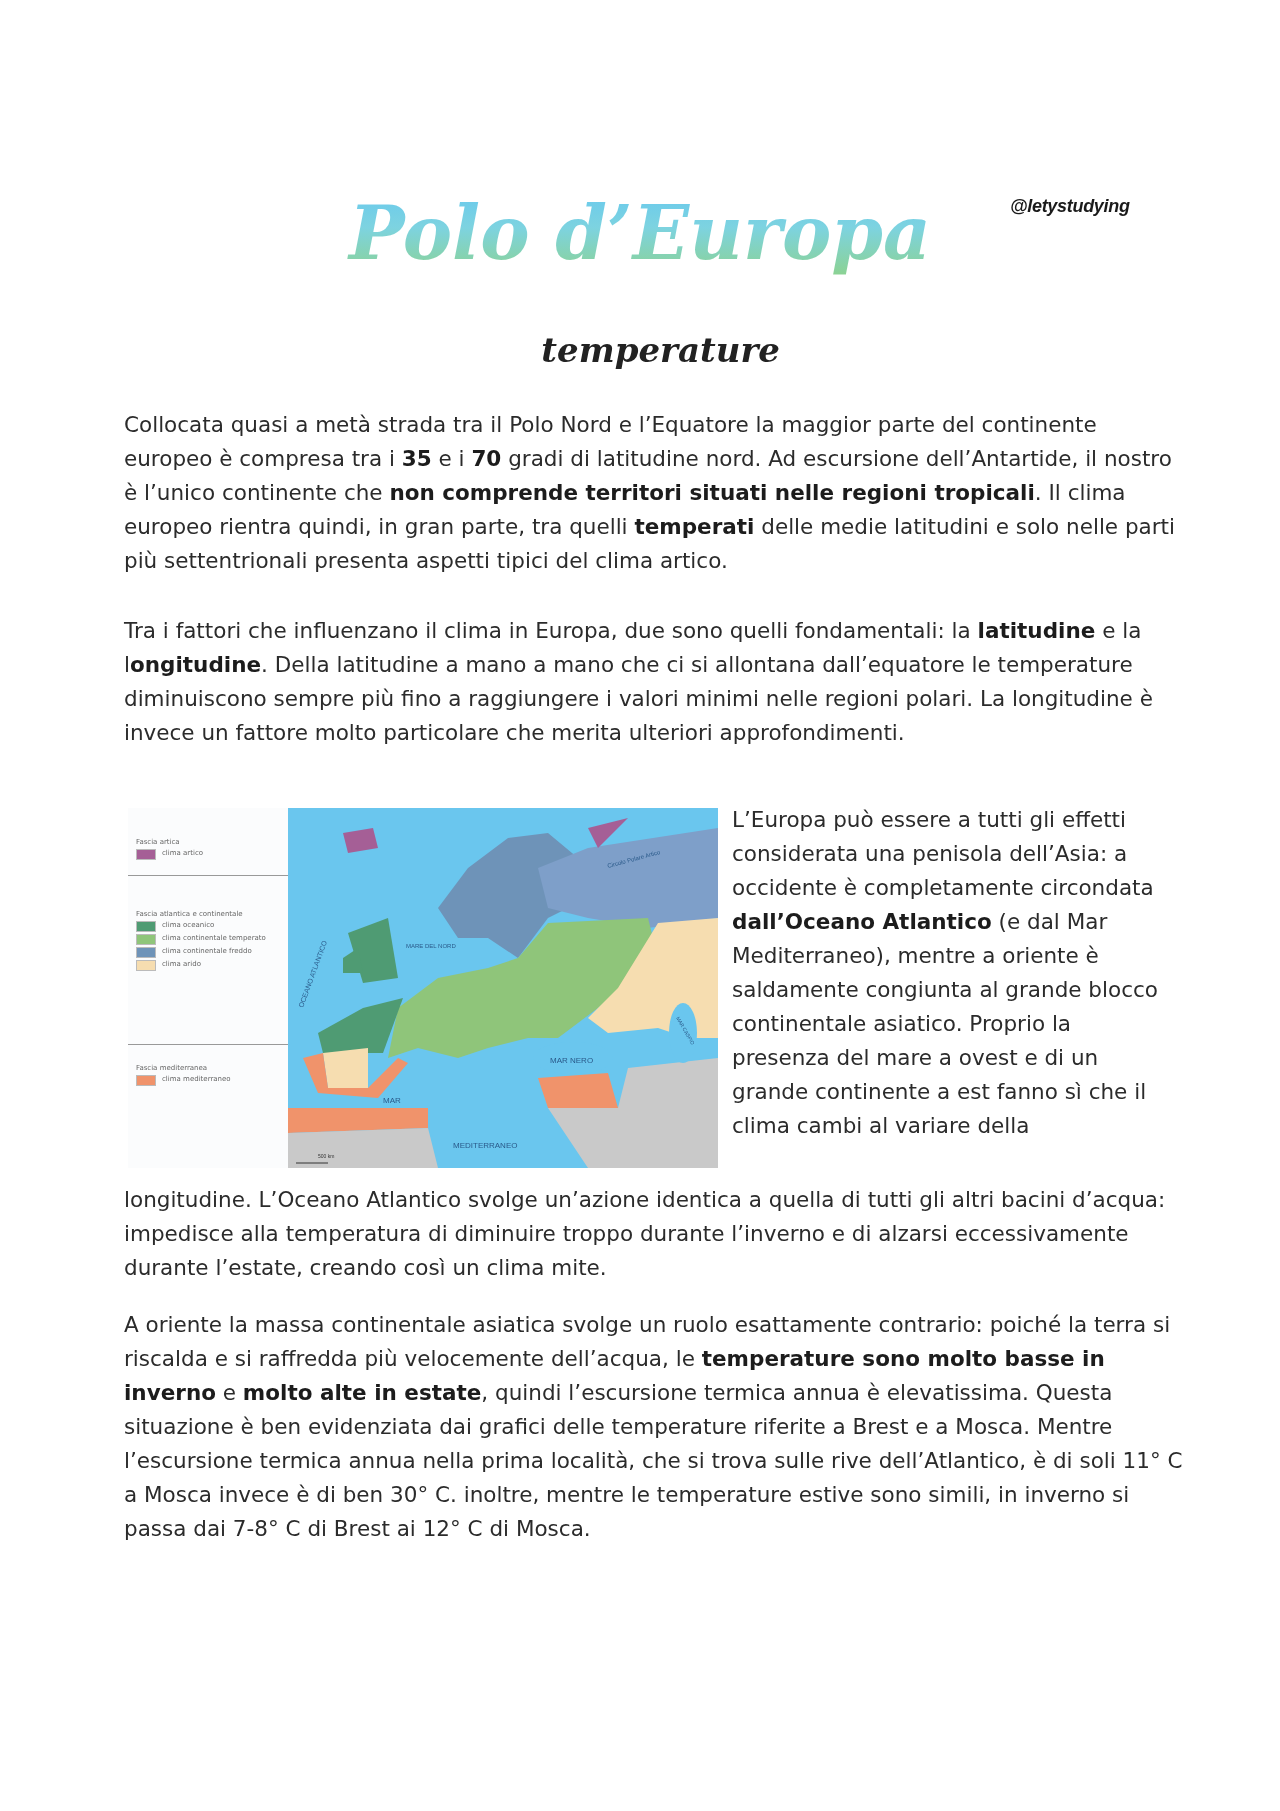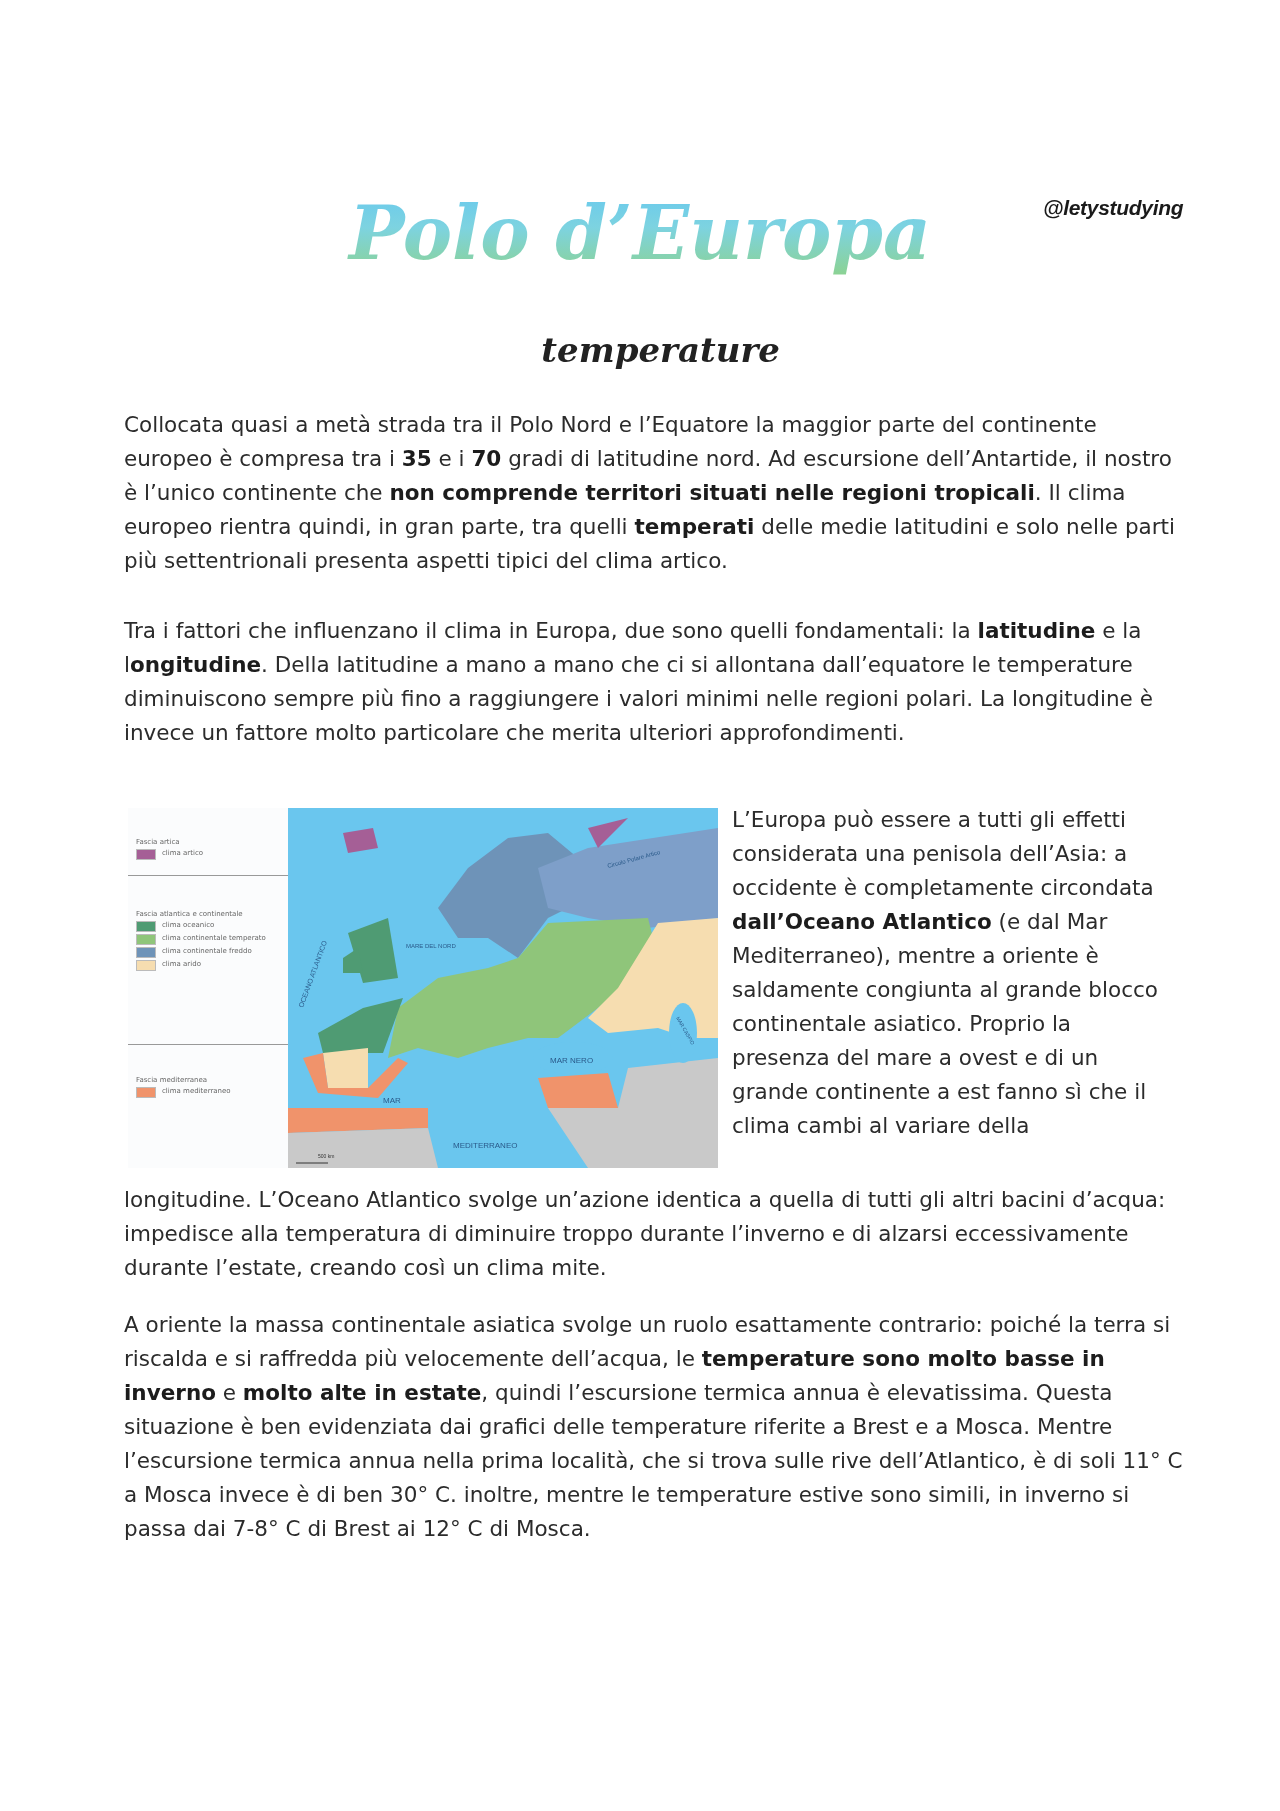--- a/index.html
+++ b/index.html
@@ -1,19 +1,19 @@
 <!DOCTYPE html>
 <html><head>
 <meta charset="utf-8">
 <style>
   html, body { margin: 0; padding: 0; background: #ffffff; }
   body { width: 1280px; height: 1811px; position: relative; overflow: hidden;
          font-family: "DejaVu Sans", "Liberation Sans", sans-serif; color: #2a2a2a; }
   .handle { position: absolute; left: 1010px; top: 196px; font-family: "Liberation Sans", sans-serif;
-            font-weight: bold; font-style: italic; font-size: 21px; color: #1a1a1a; letter-spacing: -0.3px; margin-left: 33px; }
+            font-weight: bold; font-style: italic; font-size: 18px; color: #1a1a1a; letter-spacing: -0.3px; }
   .title { position: absolute; left: 330px; top: 178px; width: 620px; text-align: center;
            font-family: "DejaVu Serif", serif; font-style: italic; font-weight: bold; font-size: 74px;
            line-height: 110px;
            background: linear-gradient(180deg, #62c6f2 0%, #7dd3e0 45%, #8fd27e 100%);
            -webkit-background-clip: text; background-clip: text; color: transparent; }
   .subtitle { position: absolute; left: 500px; top: 330px; width: 280px; text-align: right;
               font-family: "DejaVu Serif", serif; font-style: italic; font-weight: bold;
               font-size: 34px; color: #222; }
   .para { position: absolute; font-size: 21.5px; line-height: 34px; color: #2b2b2b; margin: 0; }
   .para b { color: #1c1c1c; }
@@ -65,21 +65,21 @@
       <div class="legend-item">
           <span class="sw" style="background:#6e93b8"></span>
           <span>clima continentale freddo</span>
         </div>
       <div class="legend-item">
           <span class="sw" style="background:#f6ddb0"></span>
           <span>clima arido</span>
         </div>
     </div>
     <div class="legend-sep" style="top:236px"></div>
-    <div class="legend-group" style="top:268px">
+    <div class="legend-group" style="top:256px">
       <div class="gt">Fascia mediterranea</div>
       <div class="legend-item">
           <span class="sw" style="background:#f0936b"></span>
           <span>clima mediterraneo</span>
         </div>
     </div>
   </div>
   <svg class="map" viewBox="0 0 430 360" xmlns="http://www.w3.org/2000/svg">
     <rect x="0" y="0" width="430" height="360" fill="#6ac6ee"></rect>
 

